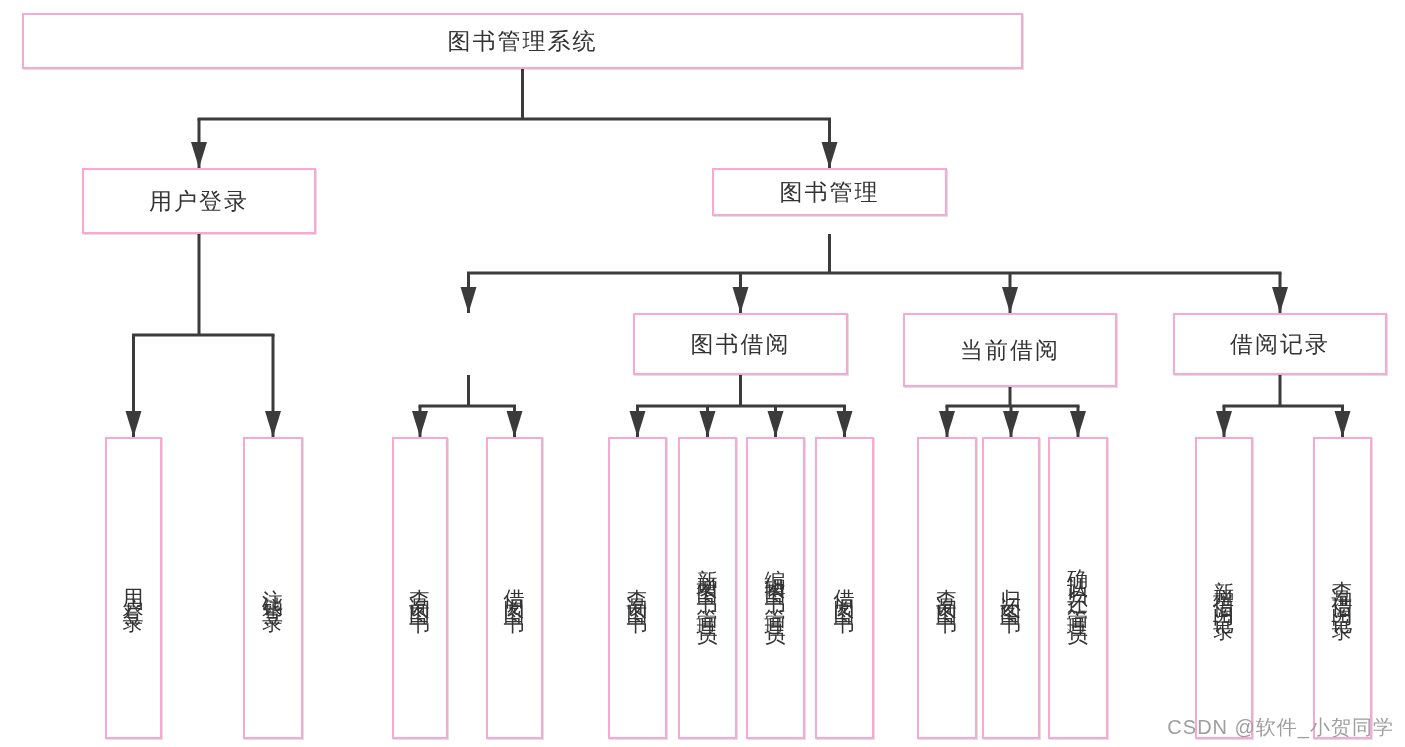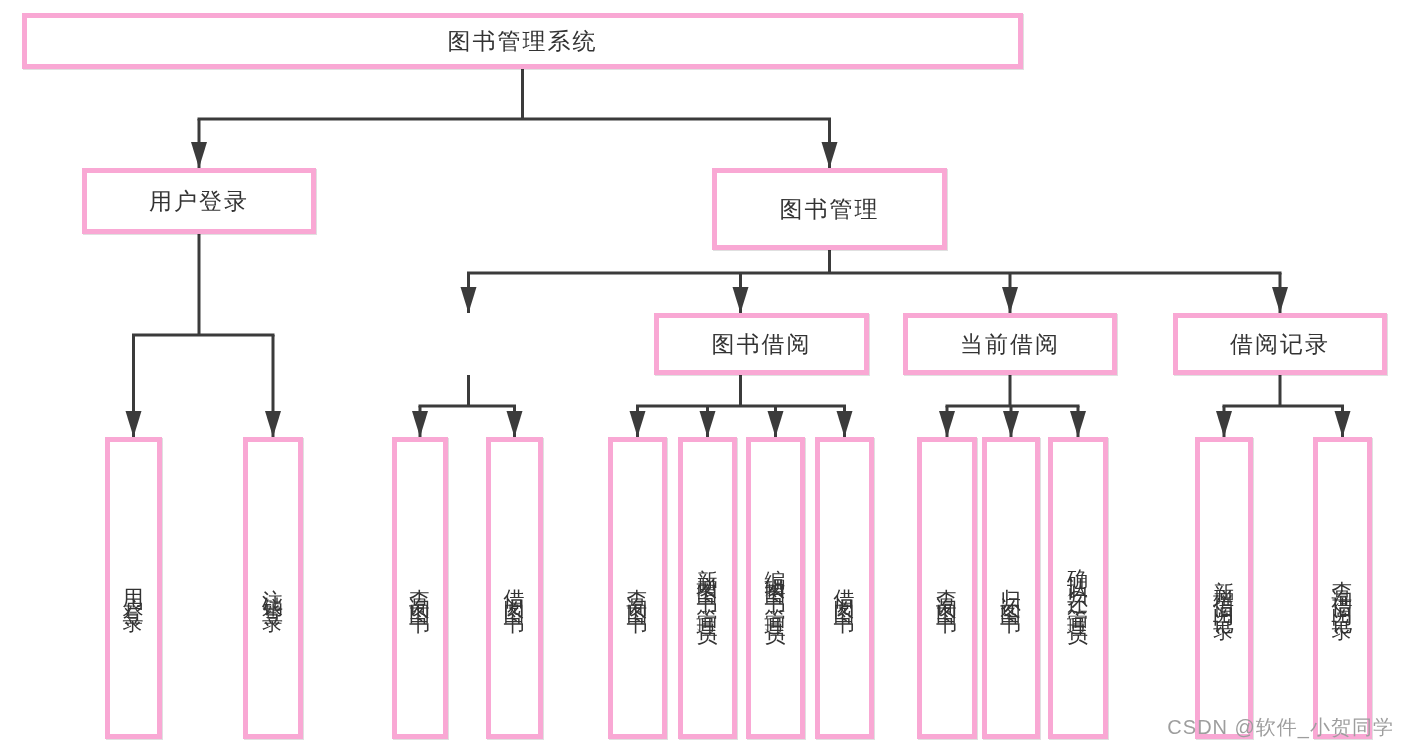--- a/index.html
+++ b/index.html
@@ -12,21 +12,21 @@
     font-family: "Liberation Sans", "DejaVu Sans", sans-serif;
   }
   .wires {
     position: absolute;
     left: 0; top: 0;
     width: 1405px; height: 747px;
   }
   .node {
     position: absolute;
     box-sizing: border-box;
-    border: 5px solid #f9a8d4;
+    border: 2px solid #f9a8d4;
     background: #ffffff;
     display: flex;
     align-items: center;
     justify-content: center;
     color: #333333;
     font-size: 23px;
     letter-spacing: 2px;
     box-shadow: 1px 1px 0 rgba(0,0,0,0.12);
   }
   .node .lbl { white-space: nowrap; }
@@ -101,28 +101,28 @@
     </g>
   </svg>
 
   <div class="node" style="left:22px; top:13px; width:1001px; height:56px;">
     <span class="lbl">图书管理系统</span>
   </div>
 
   <div class="node" style="left:82px; top:168px; width:234px; height:66px;">
     <span class="lbl">用户登录</span>
   </div>
-  <div class="node" style="left:712px; top:168px; width:235px; height:82px;justify-content:center;">
+  <div class="node" style="left:712px; top:168px; width:235px; height:48px;justify-content:center;">
     <span class="lbl">图书管理</span>
   </div>
 
-  <div class="node" style="left:633px; top:313px; width:215px; height:62px;margin-left:21px;">
+  <div class="node" style="left:633px; top:313px; width:215px; height:62px;">
     <span class="lbl">图书借阅</span>
   </div>
-  <div class="node" style="left:903px; top:313px; width:214px; height:62px;">
+  <div class="node" style="left:903px; top:313px; width:214px; height:74px;">
     <span class="lbl">当前借阅</span>
   </div>
   <div class="node" style="left:1173px; top:313px; width:214px; height:62px;">
     <span class="lbl">借阅记录</span>
   </div>
 
   <div class="node leaf" style="left:105px; top:437px; width:57px; height:302px;">
     <span class="lbl">用户登录</span>
   </div>
   <div class="node leaf" style="left:243px; top:437px; width:60px; height:302px;">

